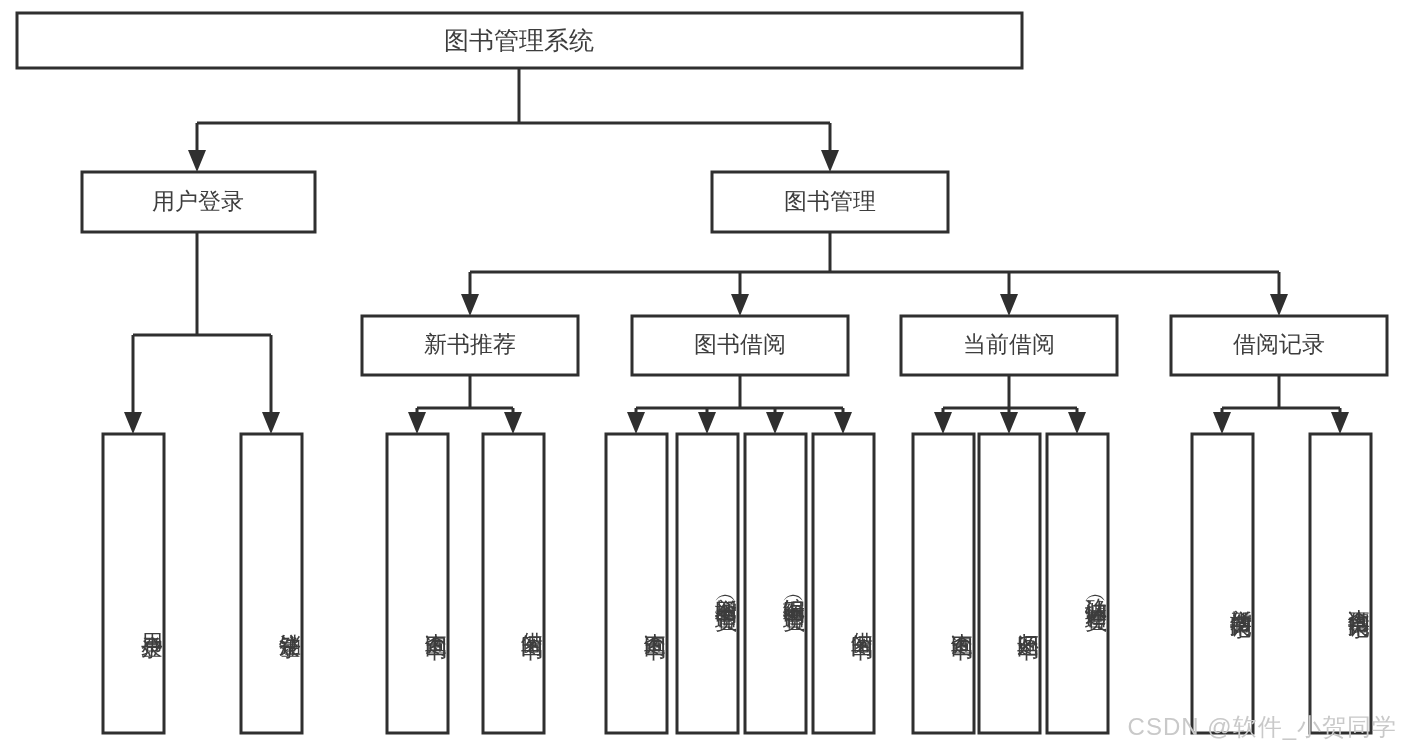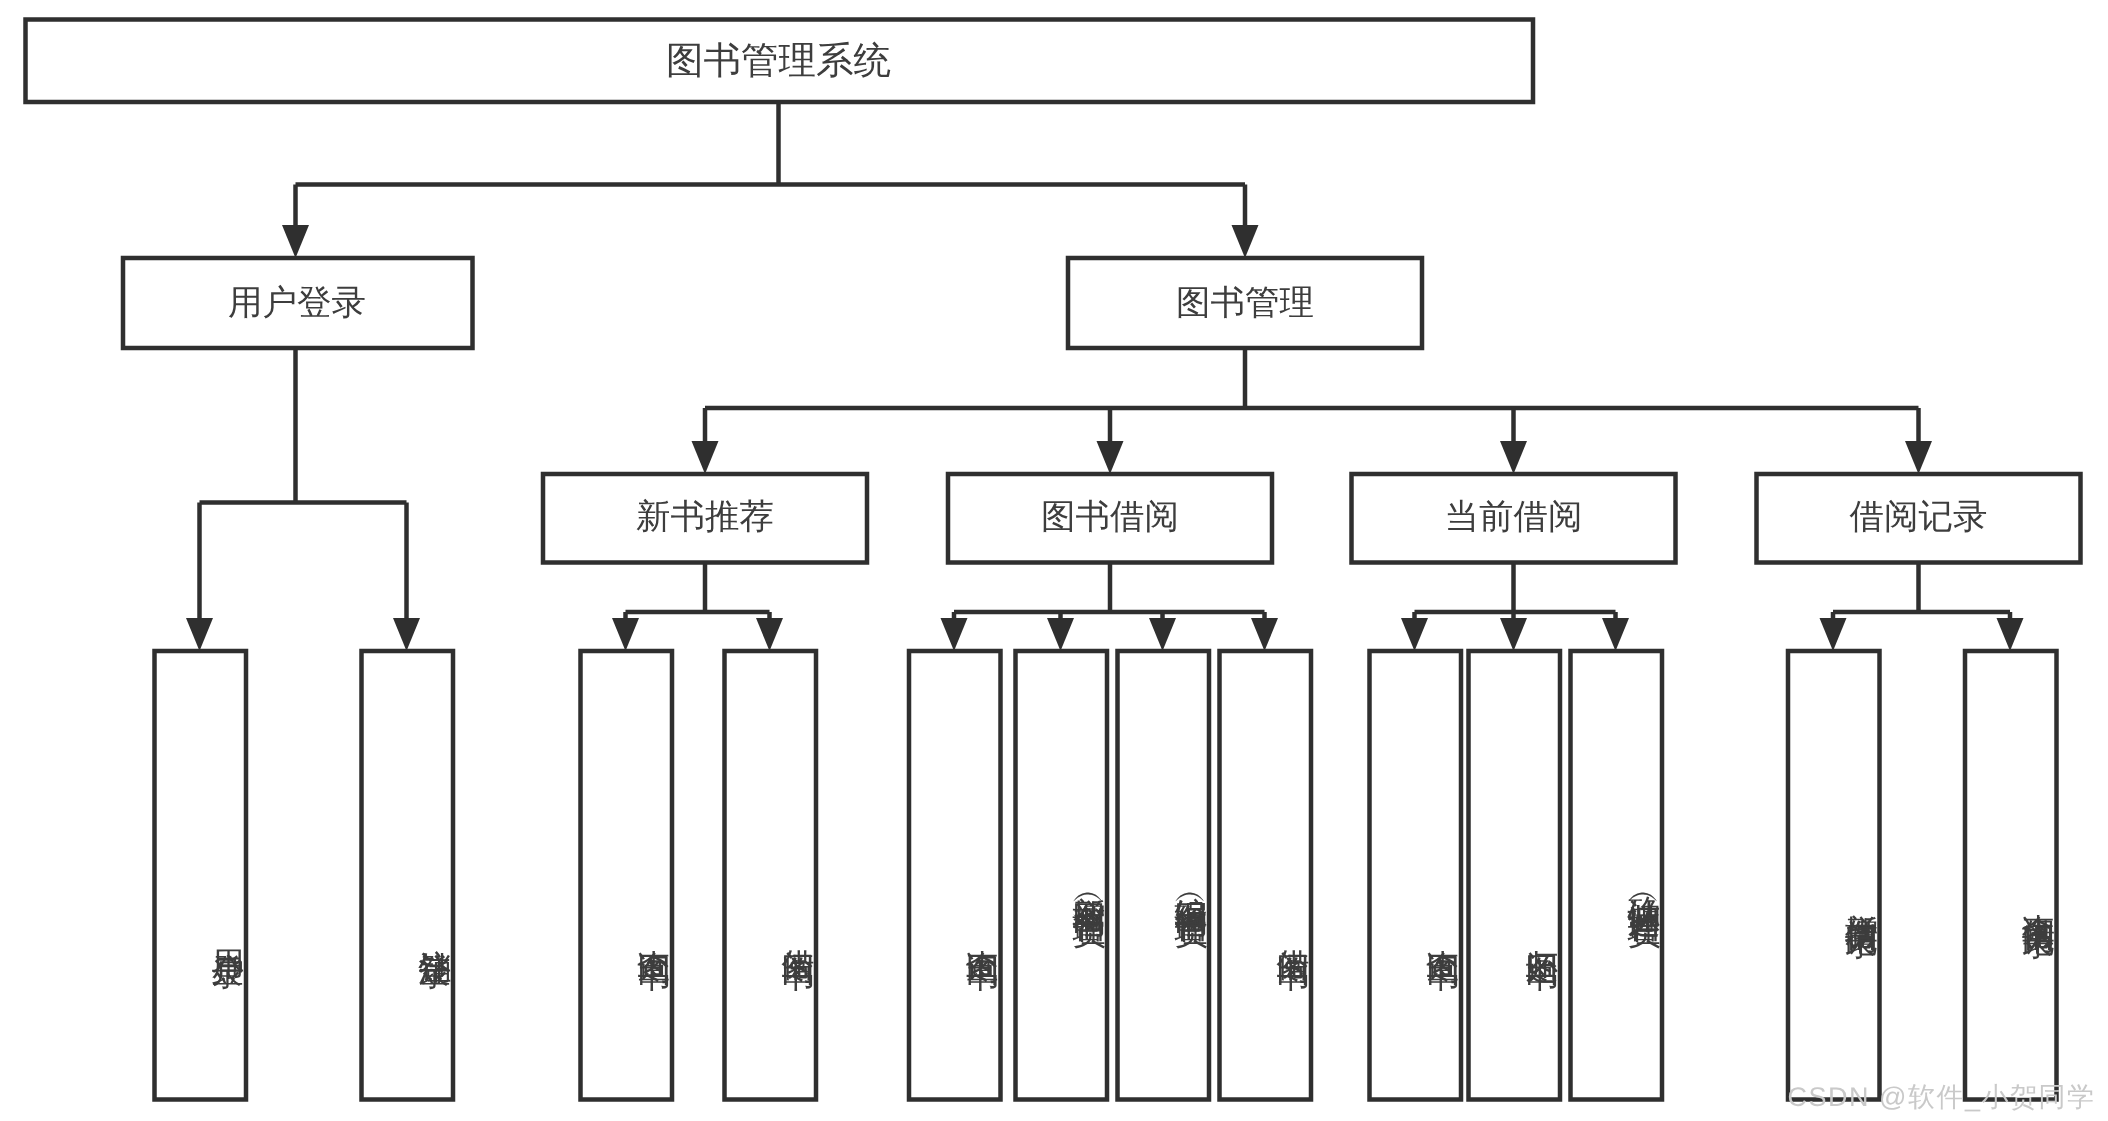--- a/index.html
+++ b/index.html
@@ -34,21 +34,21 @@
     font-size:22px;
     line-height:1.12;
     letter-spacing:2px;
     white-space:nowrap;
     pointer-events:none;
   }
   .watermark{
     position:absolute;
     right:8px;bottom:4px;
     color:#c9c9c9;
-    font-size:18px;
+    font-size:24px;
     font-family:"Liberation Sans","DejaVu Sans",sans-serif;
     letter-spacing:1px;
     white-space:nowrap;
   }
 </style>
 </head>
 <body>
 
 <div id="diagram-root">
 

